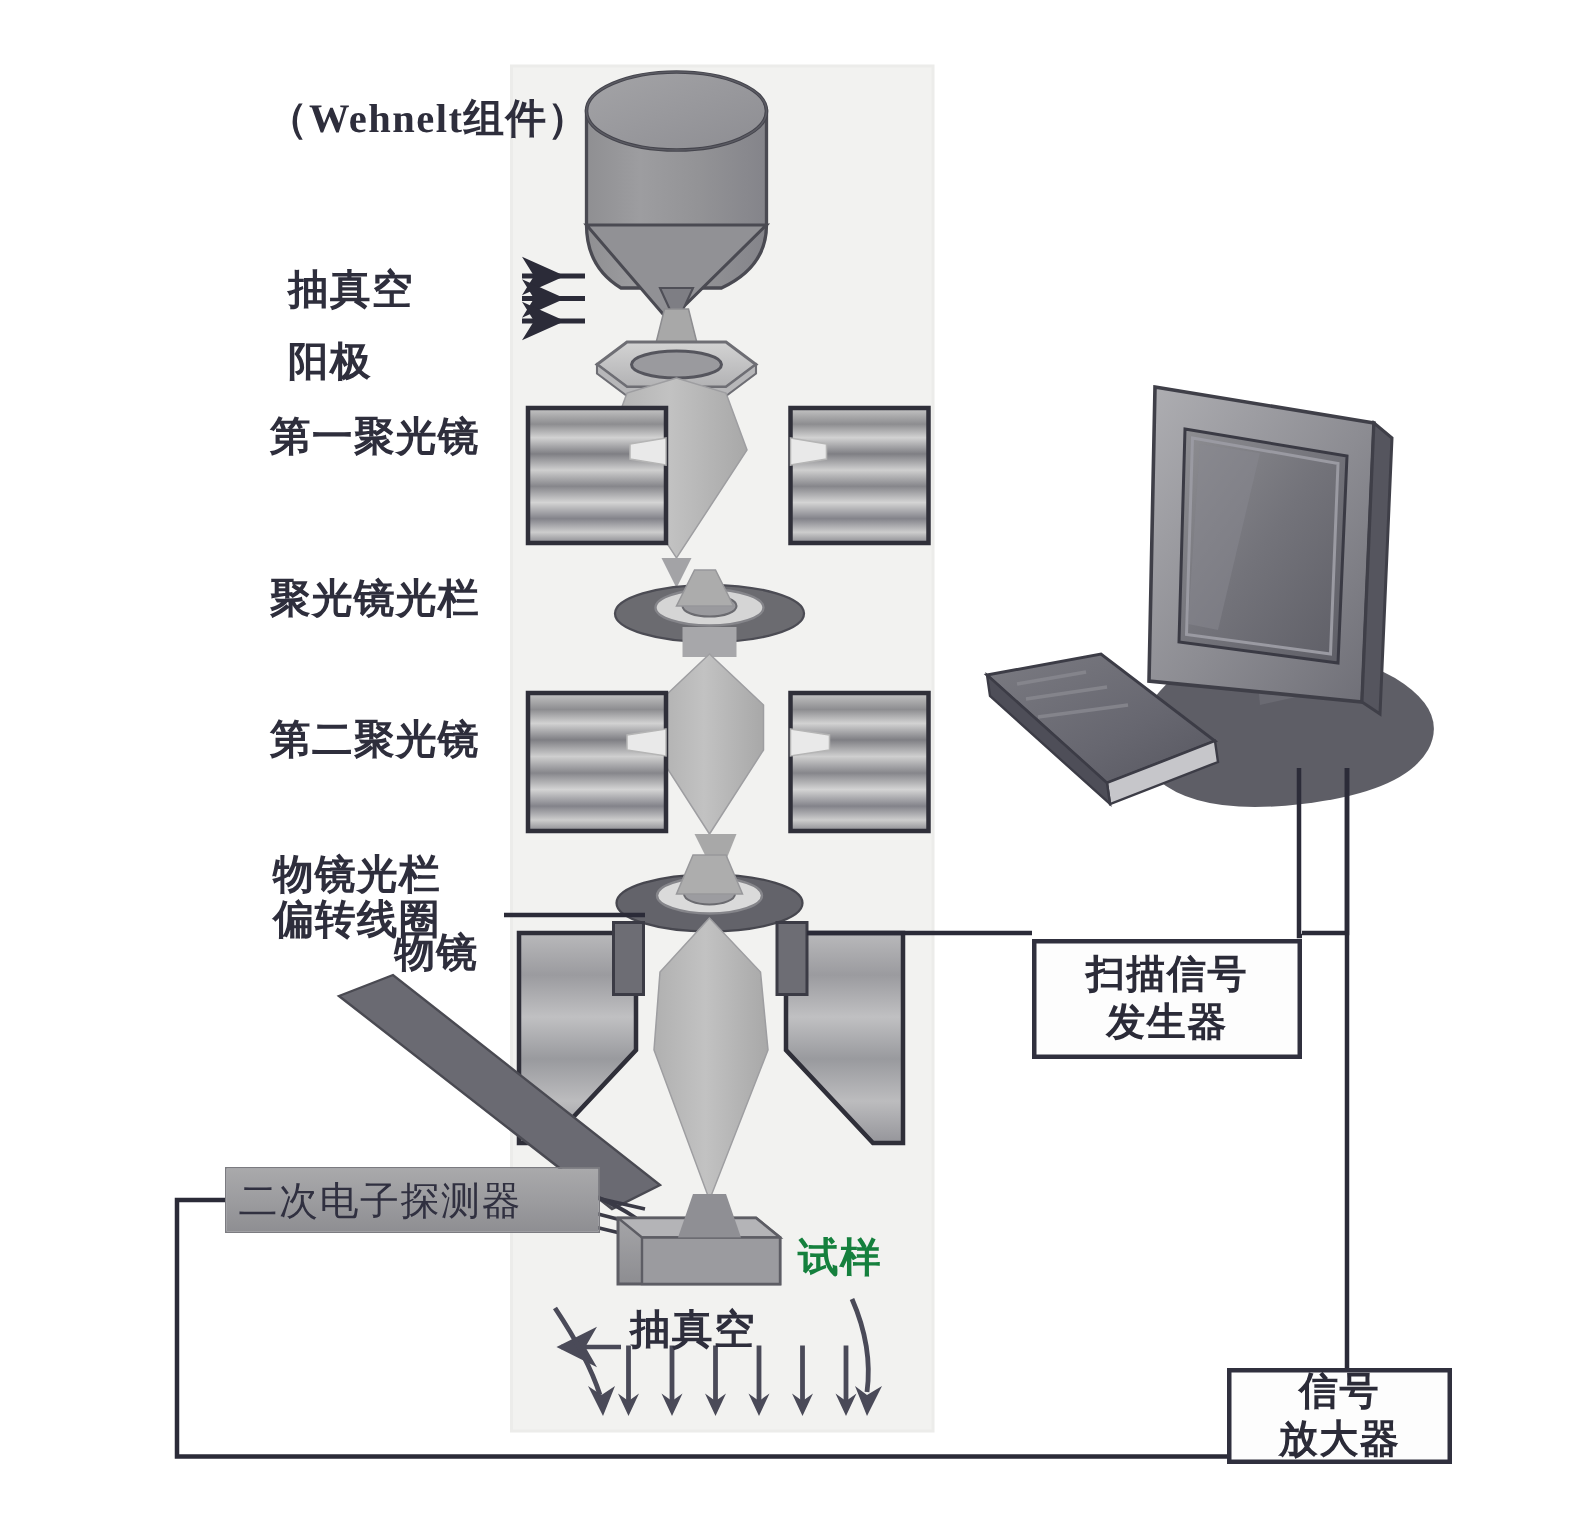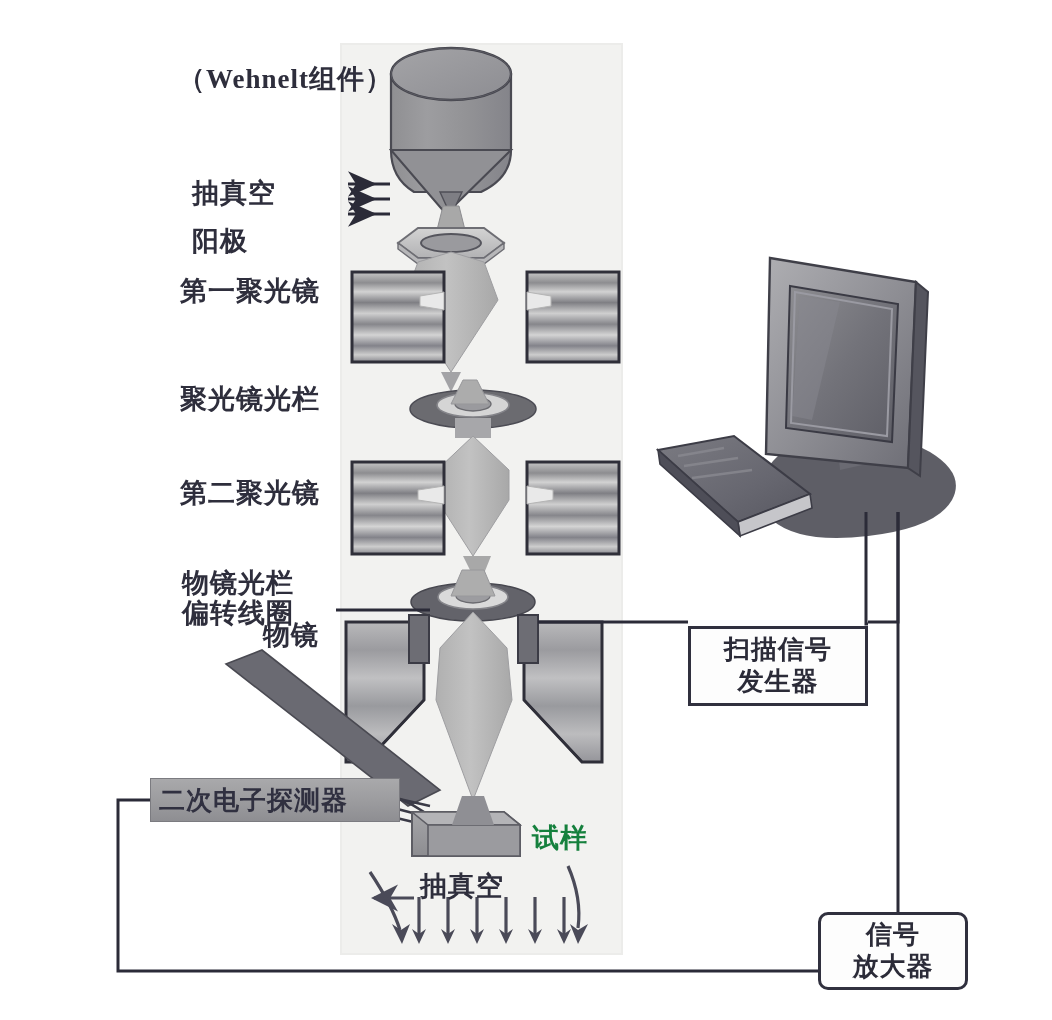--- a/index.html
+++ b/index.html
@@ -29,21 +29,21 @@
     background:#fdfdfd;
     font-size:26px;line-height:32px;
     color:#2b2b38;font-weight:600;letter-spacing:1px;
     box-sizing:border-box;
   }
   .detector-bar{
     position:absolute;
     display:flex;align-items:center;justify-content:flex-start;
     background:linear-gradient(180deg,#a9a9ab 0%,#9b9b9e 55%,#8e8e92 100%);
     border:1px solid #7b7b80;
-    font-size:26px;letter-spacing:1px;color:#303040;font-weight:700;
+    font-size:26px;letter-spacing:1px;color:#303040;font-weight:400;
     box-sizing:border-box;
     padding-left:8px;
   }
   .vac-bottom{
     position:absolute;font-size:27px;color:#2e2e3c;font-weight:600;letter-spacing:1px;
   }
   .specimen-lbl{position:absolute;font-size:27px;color:#15803d;font-weight:600;letter-spacing:1px;}
 </style>
 </head>
 <body>
@@ -305,18 +305,18 @@
 
   <div class="specimen-lbl" style="left:532px;top:820px;">试样</div>
 
   <div class="vac-bottom" style="left:420px;top:868px;">抽真空</div>
 
   <div class="boxlabel" style="left:688px;top:586px;width:180px;height:80px;margin-top:40px;">
     <span>扫描信号</span>
     <span>发生器</span>
   </div>
 
-  <div class="boxlabel" style="left:818px;top:912px;width:150px;height:78px;border-radius:10px;">
+  <div class="boxlabel" style="left:818px;top:912px;width:150px;height:64px;">
     <span>信号</span>
     <span>放大器</span>
   </div>
 
 </div>
 
 </body></html>

